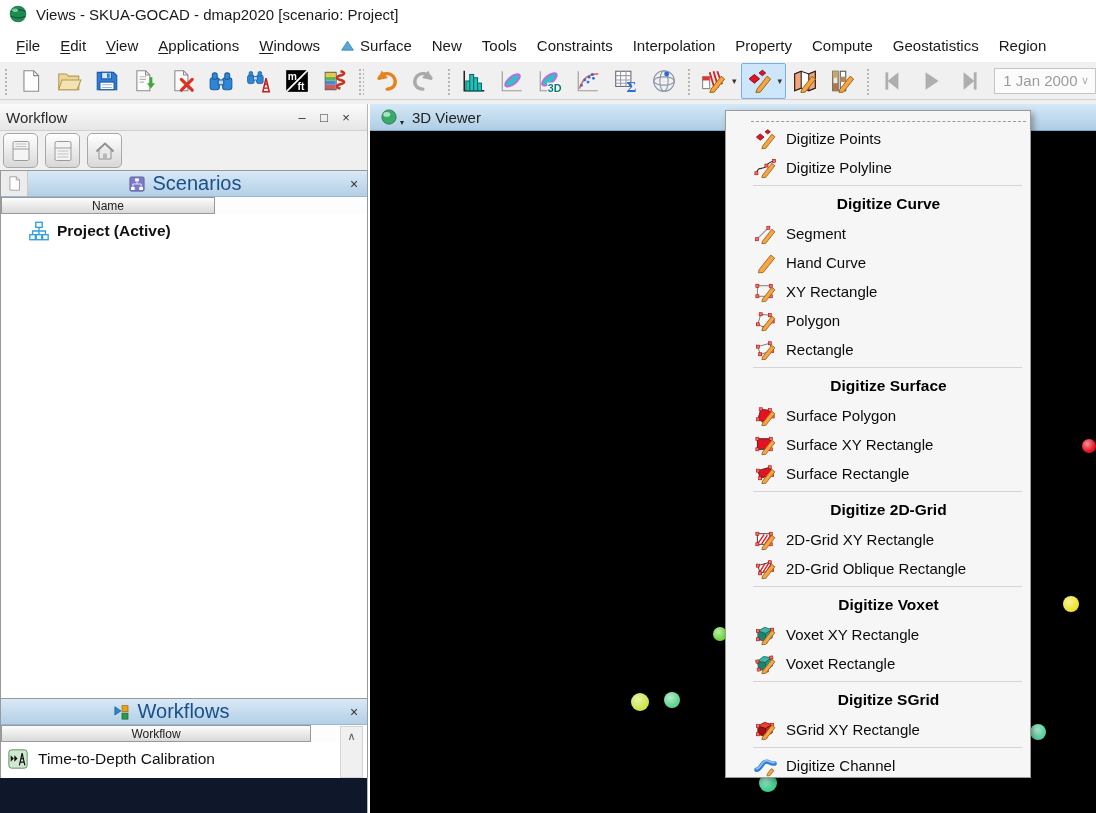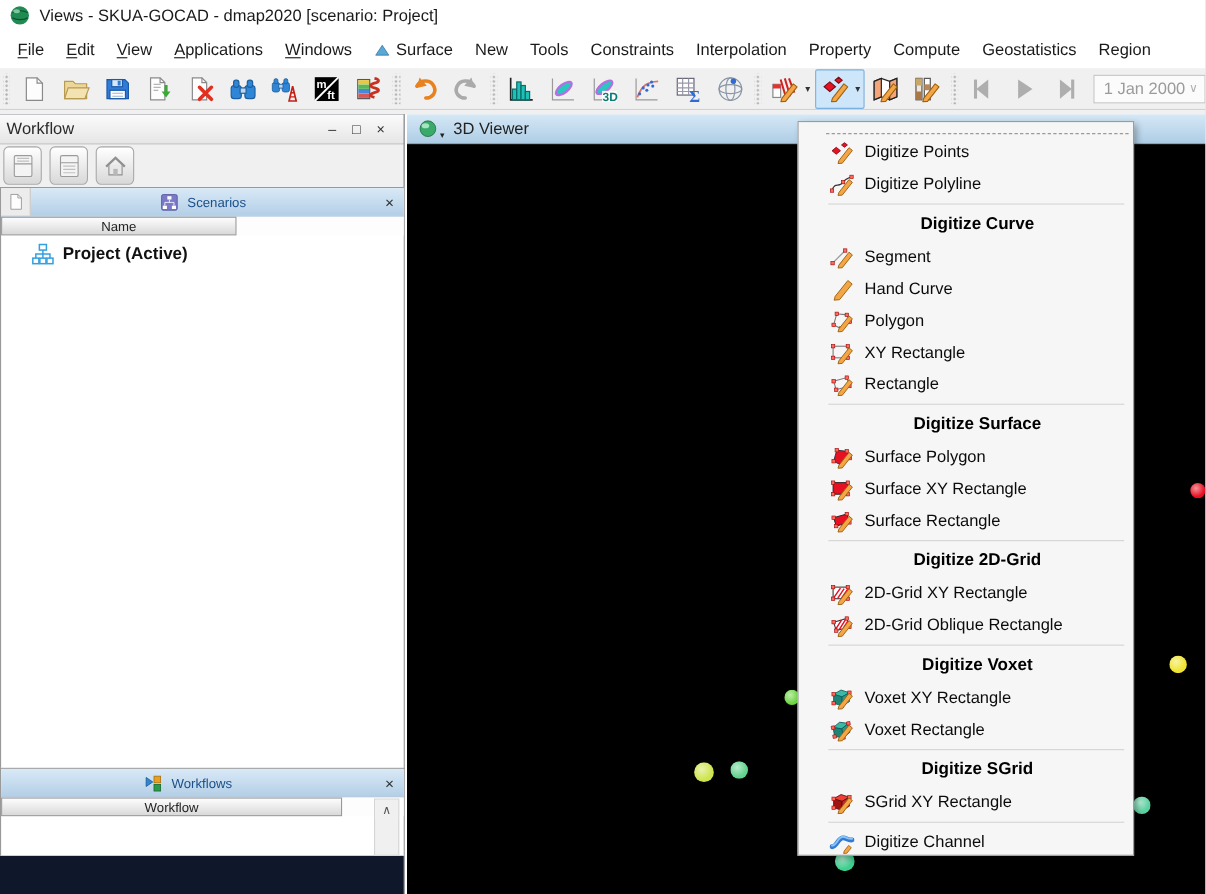--- a/index.html
+++ b/index.html
@@ -39,21 +39,21 @@
   .winbtn{width:22px;text-align:center;color:#333;font-size:13px;cursor:default;}
   .wf-buttons{position:absolute;left:0;top:27px;width:100%;height:39px;background:#f0f0f0;
               display:flex;align-items:center;gap:7px;padding-left:3px;box-sizing:border-box;}
   .bevelbtn{width:33px;height:33px;border:1px solid #a8a8a8;border-radius:5px;
             background:linear-gradient(#ffffff,#d8d8d8);display:flex;align-items:center;justify-content:center;}
   
   .subpanel{position:absolute;left:0;width:368px;background:#fff;border:1px solid #999;box-sizing:border-box;}
   .bluehdr{height:26px;background:linear-gradient(#d9e9f7,#b3cfe6);border-bottom:1px solid #9ab7d0;
            display:flex;align-items:center;box-sizing:border-box;}
   .bluehdr .cap{flex:1;display:flex;align-items:center;justify-content:center;gap:7px;
-                color:#1a4f8a;font-size:12px;}
+                color:#1a4f8a;font-size:20px;}
   .bluehdr .closex{width:26px;text-align:center;color:#333;font-size:14px;}
   .pagecell{width:26px;height:100%;background:#ececec;display:flex;align-items:center;
             justify-content:center;border-right:1px solid #c8c8c8;}
   .colrow{height:17px;position:relative;background:#fdfdfd;}
   .colbox{position:absolute;left:0;top:0;height:17px;background:linear-gradient(#fdfdfd,#d9d9d9);
           border:1px solid #999;box-sizing:border-box;display:flex;align-items:center;justify-content:center;
           font-size:12px;color:#222;}
   .treebody{position:absolute;left:1px;right:1px;bottom:1px;background:#fff;overflow:hidden;}
   .treeitem{display:flex;align-items:center;gap:7px;padding:5px 0 0 26px;font-weight:bold;font-size:15.5px;}
   .listitem{display:flex;align-items:center;gap:9px;padding:5px 0 0 5px;font-size:15.5px;}
@@ -555,20 +555,33 @@
             </span>
           <span>Workflows</span>
         </span>
         <span class="closex">×</span>
       </div>
       <div class="colrow">
         <div class="colbox" style="width:310px;">
           <span>Workflow</span>
         </div>
       </div>
+      <div class="treebody" style="top:44px;" id="workflows-body">
+          <div class="listitem">
+            <span class="icon">
+              <svg width="22" height="22" viewBox="0 0 24 24">
+                <rect x="2" y="2" width="20" height="20" rx="3" fill="#cfe8cf" stroke="#5a8a5a"></rect>
+                <path d="M4 8 L7.5 11.5 L4 15 Z" fill="#111"></path>
+                <path d="M8 8 L11.5 11.5 L8 15 Z" fill="#111"></path>
+                <path d="M13.5 19 L16.5 5.5 L19.5 19 M14.4 15.5 h4.2 M15.2 11.5 h2.6" stroke="#111" fill="none" stroke-width="1.3"></path>
+              </svg>
+            </span>
+            <span>Time-to-Depth Calibration</span>
+          </div>
+        </div>
       <div class="vscroll" style="top:27px;">
         <div class="up">∧</div>
       </div>
     </div>
   </div>
 
   <div class="viewer">
     <div class="viewer-header">
       <span class="icon" id="viewer-icon-slot">
           <span class="icon">
@@ -633,43 +646,43 @@
         <span class="icon">
           <svg width="23" height="23" viewBox="0 0 24 24">
             <path d="M4.5 22.8 L5.5 19.2 17.5 4.2 21.6 7.5 9.6 22.4 Z" fill="#f4a546" stroke="#9c6210" stroke-width="0.9" stroke-linejoin="round"></path>
           </svg>
         </span>
         <span class="ml">Hand Curve</span>
       </div>
       <div class="mrow">
         <span class="icon">
           <svg width="23" height="23" viewBox="0 0 24 24">
+            <rect x="3.5" y="6" width="14" height="11" fill="none" stroke="#777" stroke-width="1"></rect>
+            <rect x="1.9" y="4.4" width="3.2" height="3.2" fill="#ff6a5e" stroke="#a00909" stroke-width="0.6"></rect>
+            <rect x="15.9" y="4.4" width="3.2" height="3.2" fill="#ff6a5e" stroke="#a00909" stroke-width="0.6"></rect>
+            <rect x="1.9" y="15.4" width="3.2" height="3.2" fill="#ff6a5e" stroke="#a00909" stroke-width="0.6"></rect>
+            <rect x="15.9" y="15.4" width="3.2" height="3.2" fill="#ff6a5e" stroke="#a00909" stroke-width="0.6"></rect>
+            <path d="M8.2 22.6 L9 19.8 18.6 7.6 21.8 10.2 12.2 22.3 Z" fill="#f4a546" stroke="#9c6210" stroke-width="0.9" stroke-linejoin="round"></path>
+          </svg>
+        </span>
+        <span class="ml">XY Rectangle</span>
+      </div>
+      <div class="mrow">
+        <span class="icon">
+          <svg width="23" height="23" viewBox="0 0 24 24">
             <path d="M4 16 L7 5.5 L16.5 6.5 L19.5 13 L11 19.5 Z" fill="none" stroke="#777" stroke-width="1"></path>
             <rect x="2.4" y="14.4" width="3.2" height="3.2" fill="#ff6a5e" stroke="#a00909" stroke-width="0.6"></rect>
             <rect x="5.4" y="3.9" width="3.2" height="3.2" fill="#ff6a5e" stroke="#a00909" stroke-width="0.6"></rect>
             <rect x="14.9" y="4.9" width="3.2" height="3.2" fill="#ff6a5e" stroke="#a00909" stroke-width="0.6"></rect>
             <rect x="17.9" y="11.4" width="3.2" height="3.2" fill="#ff6a5e" stroke="#a00909" stroke-width="0.6"></rect>
             <rect x="9.4" y="17.9" width="3.2" height="3.2" fill="#ff6a5e" stroke="#a00909" stroke-width="0.6"></rect>
             <path d="M8.2 22.6 L9 19.8 18.6 7.6 21.8 10.2 12.2 22.3 Z" fill="#f4a546" stroke="#9c6210" stroke-width="0.9" stroke-linejoin="round"></path>
           </svg>
         </span>
         <span class="ml">Polygon</span>
-      </div>
-      <div class="mrow">
-        <span class="icon">
-          <svg width="23" height="23" viewBox="0 0 24 24">
-            <rect x="3.5" y="6" width="14" height="11" fill="none" stroke="#777" stroke-width="1"></rect>
-            <rect x="1.9" y="4.4" width="3.2" height="3.2" fill="#ff6a5e" stroke="#a00909" stroke-width="0.6"></rect>
-            <rect x="15.9" y="4.4" width="3.2" height="3.2" fill="#ff6a5e" stroke="#a00909" stroke-width="0.6"></rect>
-            <rect x="1.9" y="15.4" width="3.2" height="3.2" fill="#ff6a5e" stroke="#a00909" stroke-width="0.6"></rect>
-            <rect x="15.9" y="15.4" width="3.2" height="3.2" fill="#ff6a5e" stroke="#a00909" stroke-width="0.6"></rect>
-            <path d="M8.2 22.6 L9 19.8 18.6 7.6 21.8 10.2 12.2 22.3 Z" fill="#f4a546" stroke="#9c6210" stroke-width="0.9" stroke-linejoin="round"></path>
-          </svg>
-        </span>
-        <span class="ml">XY Rectangle</span>
       </div>
       <div class="mrow">
         <span class="icon">
           <svg width="23" height="23" viewBox="0 0 24 24">
             <path d="M4 9 L16.5 5.5 L19 13.5 L6.5 17 Z" fill="none" stroke="#777" stroke-width="1"></path>
             <rect x="2.4" y="7.4" width="3.2" height="3.2" fill="#ff6a5e" stroke="#a00909" stroke-width="0.6"></rect>
             <rect x="14.9" y="3.9" width="3.2" height="3.2" fill="#ff6a5e" stroke="#a00909" stroke-width="0.6"></rect>
             <rect x="17.4" y="11.9" width="3.2" height="3.2" fill="#ff6a5e" stroke="#a00909" stroke-width="0.6"></rect>
             <rect x="4.9" y="15.4" width="3.2" height="3.2" fill="#ff6a5e" stroke="#a00909" stroke-width="0.6"></rect>
             <path d="M8.2 22.6 L9 19.8 18.6 7.6 21.8 10.2 12.2 22.3 Z" fill="#f4a546" stroke="#9c6210" stroke-width="0.9" stroke-linejoin="round"></path>

